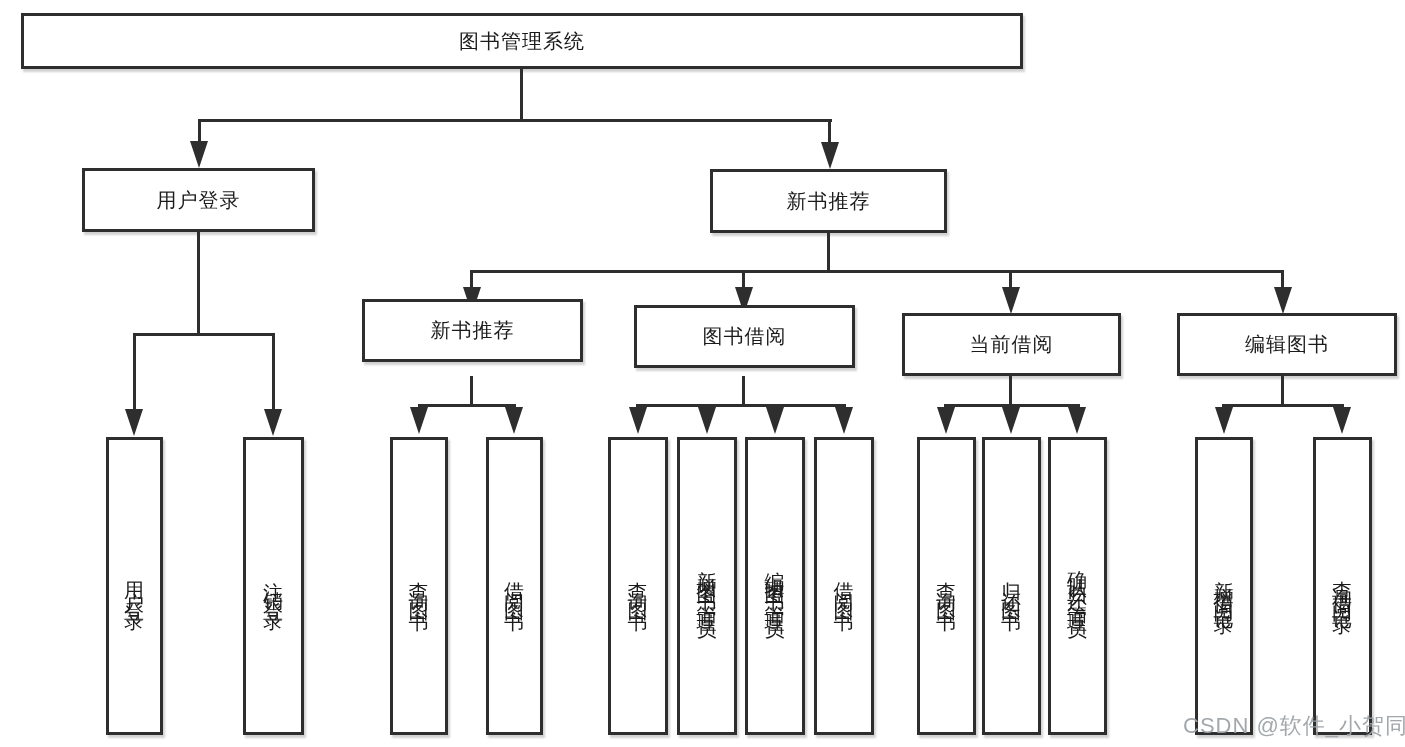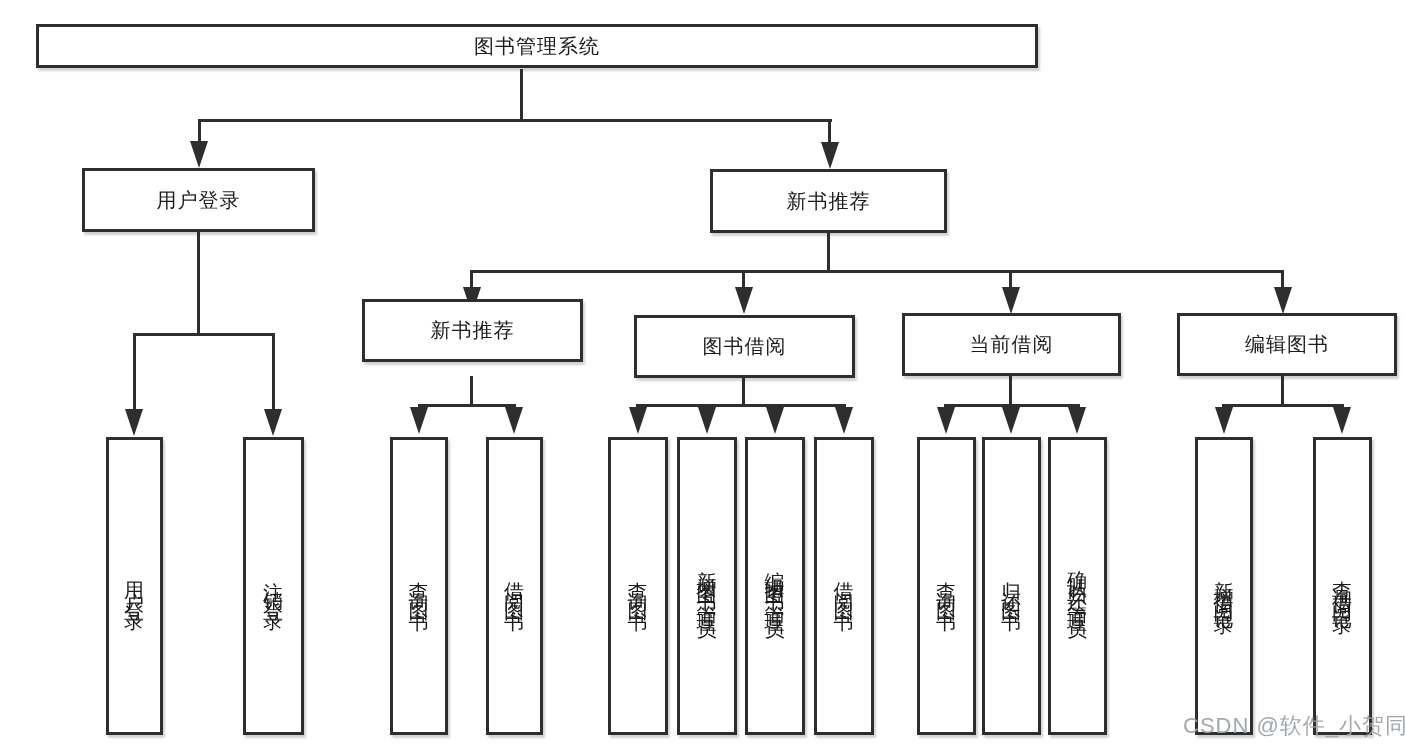--- a/index.html
+++ b/index.html
@@ -50,21 +50,21 @@
     letter-spacing: 1px;
     z-index: 5;
     white-space: nowrap;
   }
 </style>
 </head>
 <body>
 
 <div id="stage">
 
-  <div class="box" style="left:36px; top:13px; width:1002px; height:44px;margin-top:11px;">图书管理系统</div>
+  <div class="box" style="left:21px; top:13px; width:1002px; height:56px;">图书管理系统</div>
 
   <div class="vline" style="left:520px; top:69px; width:3px; height:52px;"></div>
   <div class="hline" style="left:198px; top:119px; width:634px; height:3px;"></div>
   <div class="vline" style="left:198px; top:119px; width:3px; height:26px;"></div>
   <div class="arrow" style="left:190px; top:141px;"></div>
   <div class="vline" style="left:828px; top:119px; width:3px; height:27px;"></div>
   <div class="arrow" style="left:821px; top:142px;"></div>
 
   <div class="box" style="left:82px; top:168px; width:233px; height:64px;">用户登录</div>
   <div class="box" style="left:710px; top:169px; width:237px; height:64px;">新书推荐</div>
@@ -81,21 +81,21 @@
   <div class="vline" style="left:470px; top:270px; width:3px; height:18px;"></div>
   <div class="arrow" style="left:463px; top:287px;"></div>
   <div class="vline" style="left:742px; top:270px; width:3px; height:18px;"></div>
   <div class="arrow" style="left:735px; top:287px;"></div>
   <div class="vline" style="left:1009px; top:270px; width:3px; height:18px;"></div>
   <div class="arrow" style="left:1002px; top:287px;"></div>
   <div class="vline" style="left:1281px; top:270px; width:3px; height:18px;"></div>
   <div class="arrow" style="left:1274px; top:287px;"></div>
 
   <div class="box" style="left:362px; top:299px; width:221px; height:63px;">新书推荐</div>
-  <div class="box" style="left:634px; top:315px; width:221px; height:63px;text-align:right;">图书借阅</div>
+  <div class="box" style="left:634px; top:305px; width:221px; height:63px;text-align:right;">图书借阅</div>
   <div class="box" style="left:902px; top:313px; width:219px; height:63px;">当前借阅</div>
   <div class="box" style="left:1177px; top:313px; width:220px; height:63px;">编辑图书</div>
 
   <div class="vline" style="left:470px; top:376px; width:3px; height:31px;"></div>
   <div class="hline" style="left:418px; top:404px; width:98px; height:3px;"></div>
   <div class="arrow" style="left:410px; top:407px;"></div>
   <div class="arrow" style="left:505px; top:407px;"></div>
 
   <div class="vline" style="left:742px; top:376px; width:3px; height:31px;"></div>
   <div class="hline" style="left:636px; top:404px; width:210px; height:3px;"></div>

